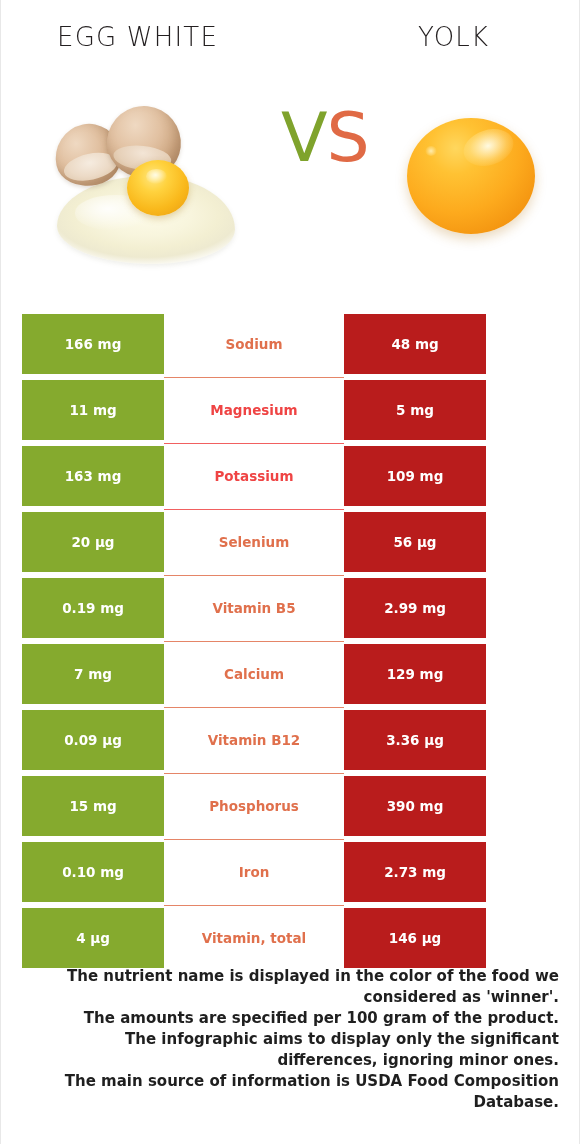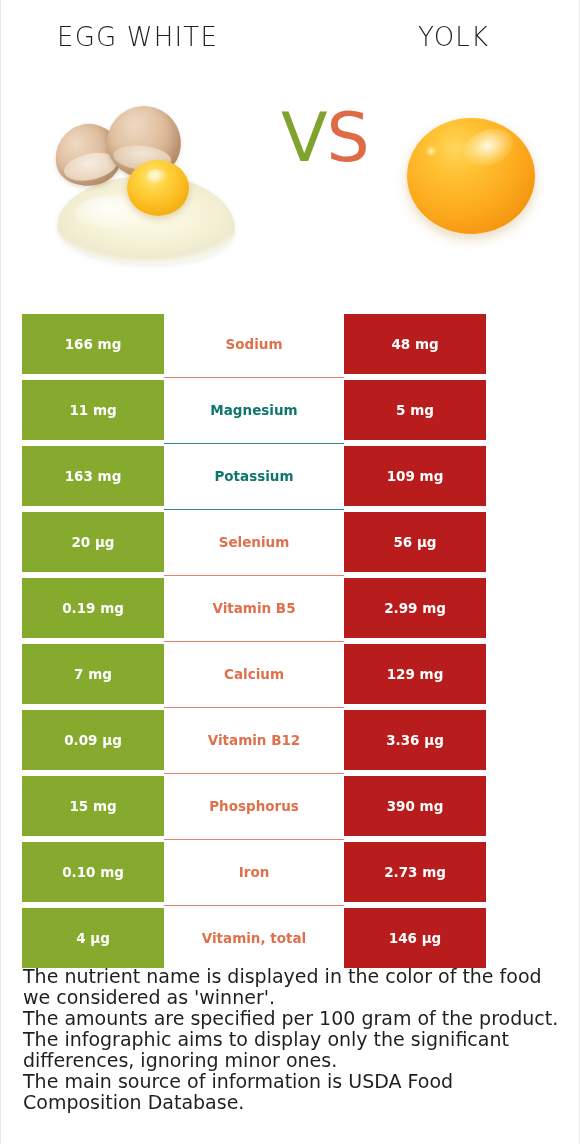--- a/index.html
+++ b/index.html
@@ -169,33 +169,34 @@
   .cell-mid::after {
     content: "";
     position: absolute;
     left: 0; right: 0; bottom: -4px;
     height: 1px;
     background: currentColor;
     opacity: 0.85;
   }
   .row:last-child .cell-mid::after { display: none; }
 
-  .win-green  { color: #0f766e; text-align: center; }
+  .win-green  { color: #ef4444; text-align: center; }
   .win-salmon { color: #e0704c; }
 
   
   .footer {
     position: absolute;
     left: 22px; top: 966px;
     width: 536px;
-    text-align: left;
-    font-size: 19px;
+    text-align: right;
+    font-size: 15px;
     line-height: 21px;
     color: #1f1f1f;
     font-family: "DejaVu Sans", sans-serif;
+    font-weight: bold;
   }
   .footer p { margin: 0; }
 </style>
 </head>
 <body>
 
 <div id="page">
 
   <div class="titles">
     <div class="title title-left">EGG WHITE</div>

